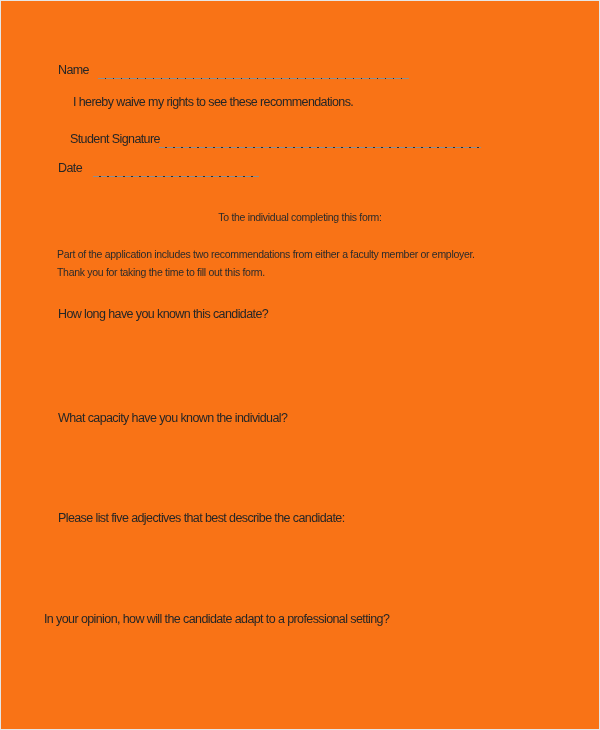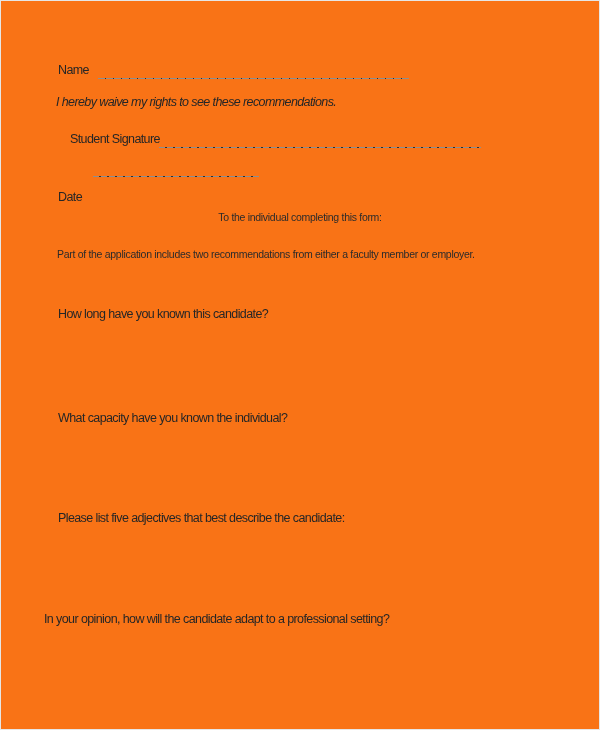--- a/index.html
+++ b/index.html
@@ -56,32 +56,33 @@
   .intro div { white-space: nowrap; }
 </style>
 </head>
 <body>
 
 <div class="page">
 
   <span class="label" style="left:57px; top:62px;">Name</span>
   <span class="blank" style="left:97px; top:62px; width:311px;"></span>
 
-  <span class="waiver" style="left:55px; top:94px;font-style:italic;">I hereby waive my rights to see these recommendations.</span>
+  <span class="waiver" style="left:72px; top:94px;">I hereby waive my rights to see these recommendations.</span>
 
   <span class="label" style="left:57px; top:131px;margin-left:12px;">Student Signature</span>
   <span class="blank" style="left:158px; top:131px; width:322px;"></span>
 
-  <span class="label" style="left:57px; top:160px;margin-top:29px;">Date</span>
+  <span class="label" style="left:57px; top:160px;">Date</span>
   <span class="blank" style="left:92px; top:160px; width:166px;"></span>
 
   <div class="heading small" style="top:208px;">To the individual completing this form:</div>
 
   <div class="intro small">
     <div>Part of the application includes two recommendations from either a faculty member or employer.</div>
+    <div>Thank you for taking the time to fill out this form.</div>
   </div>
 
   <span class="question" style="left:57px; top:306px;">How long have you known this candidate?</span>
 
   <span class="question" style="left:57px; top:510px;">Please list five adjectives that best describe the candidate:</span>
 
   <span class="question" style="left:57px; top:410px;">What capacity have you known the individual?</span>
 
   <span class="question" style="left:43px; top:611px;">In your opinion, how will the candidate adapt to a professional setting?</span>
 

